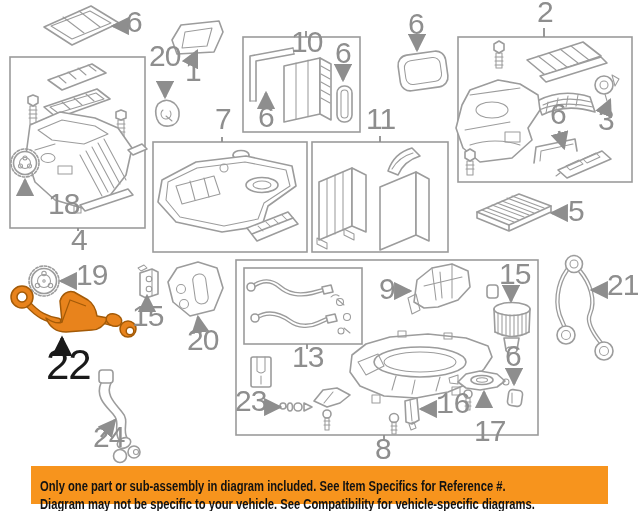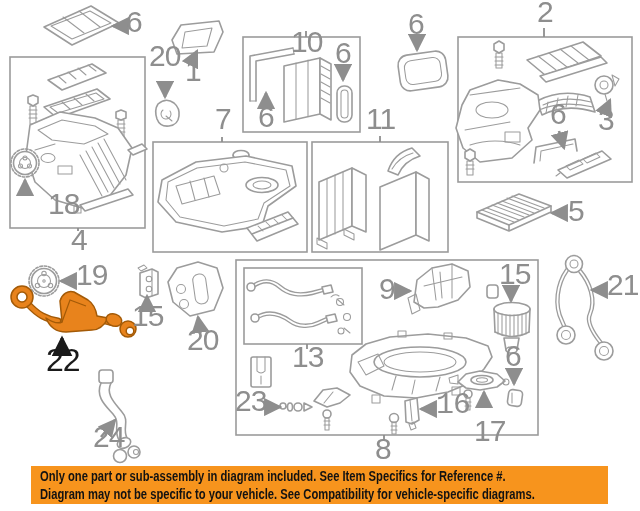--- a/index.html
+++ b/index.html
@@ -18,24 +18,24 @@
   .leader{stroke:var(--label-gray,#8E8E8E);stroke-width:1.8;}
   
   .hl{fill:var(--highlight-fill,#E8831C);stroke:var(--highlight-stroke,#A35A07);stroke-width:1.5;stroke-linejoin:round;}
   .hlh{fill:#fff;stroke:var(--highlight-stroke,#A35A07);stroke-width:1.5;}
   .hwo{fill:none;stroke:var(--highlight-stroke,#A35A07);stroke-width:7;stroke-linecap:round;}
   .hwi{fill:none;stroke:var(--highlight-fill,#E8831C);stroke-width:4.2;stroke-linecap:round;}
   .hld{fill:none;stroke:var(--highlight-stroke,#A35A07);stroke-width:1.2;}
   
   .callout{position:absolute;font-size:30px;line-height:1;font-weight:400;
            color:var(--label-gray,#8E8E8E);letter-spacing:-1px;}
-  .callout.emph{font-size:32px;color:var(--label-black,#1A1A1A);}
+  .callout.emph{font-size:42px;color:var(--label-black,#1A1A1A);}
   
   .banner{position:absolute;left:31px;top:466px;width:577px;height:38px;box-sizing:border-box;
-          background:var(--banner-bg,#F7941D);color:var(--banner-text,#121212);padding:2px 0 0 9px;}
+          background:var(--banner-bg,#F7941D);color:var(--banner-text,#121212);padding:12px 0 0 9px;}
   .banner-line{font-weight:bold;font-size:14px;line-height:17.5px;white-space:nowrap;
                transform:scaleX(.8);transform-origin:0 50%;}
 </style>
 </head>
 <body>
 
 <div class="stage">
 
   <svg class="artwork" width="640" height="511" viewBox="0 0 640 511">
     <defs>

